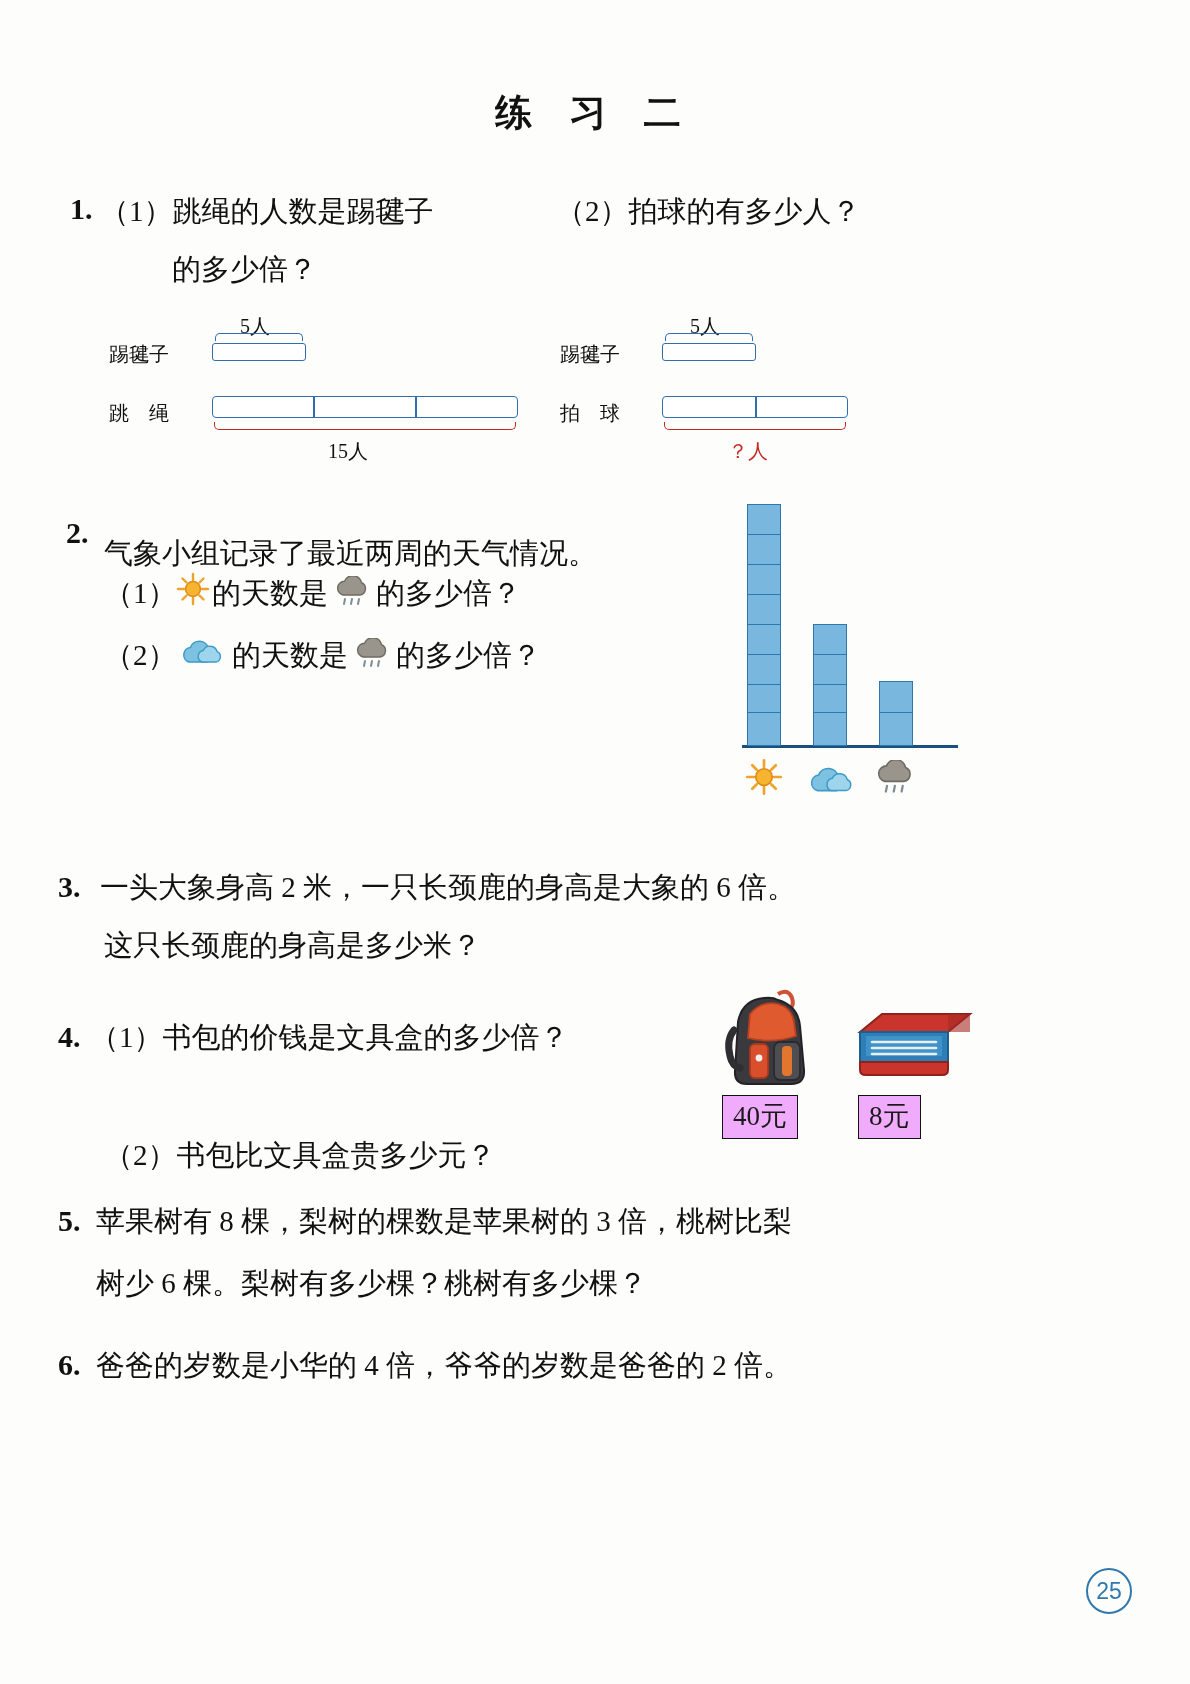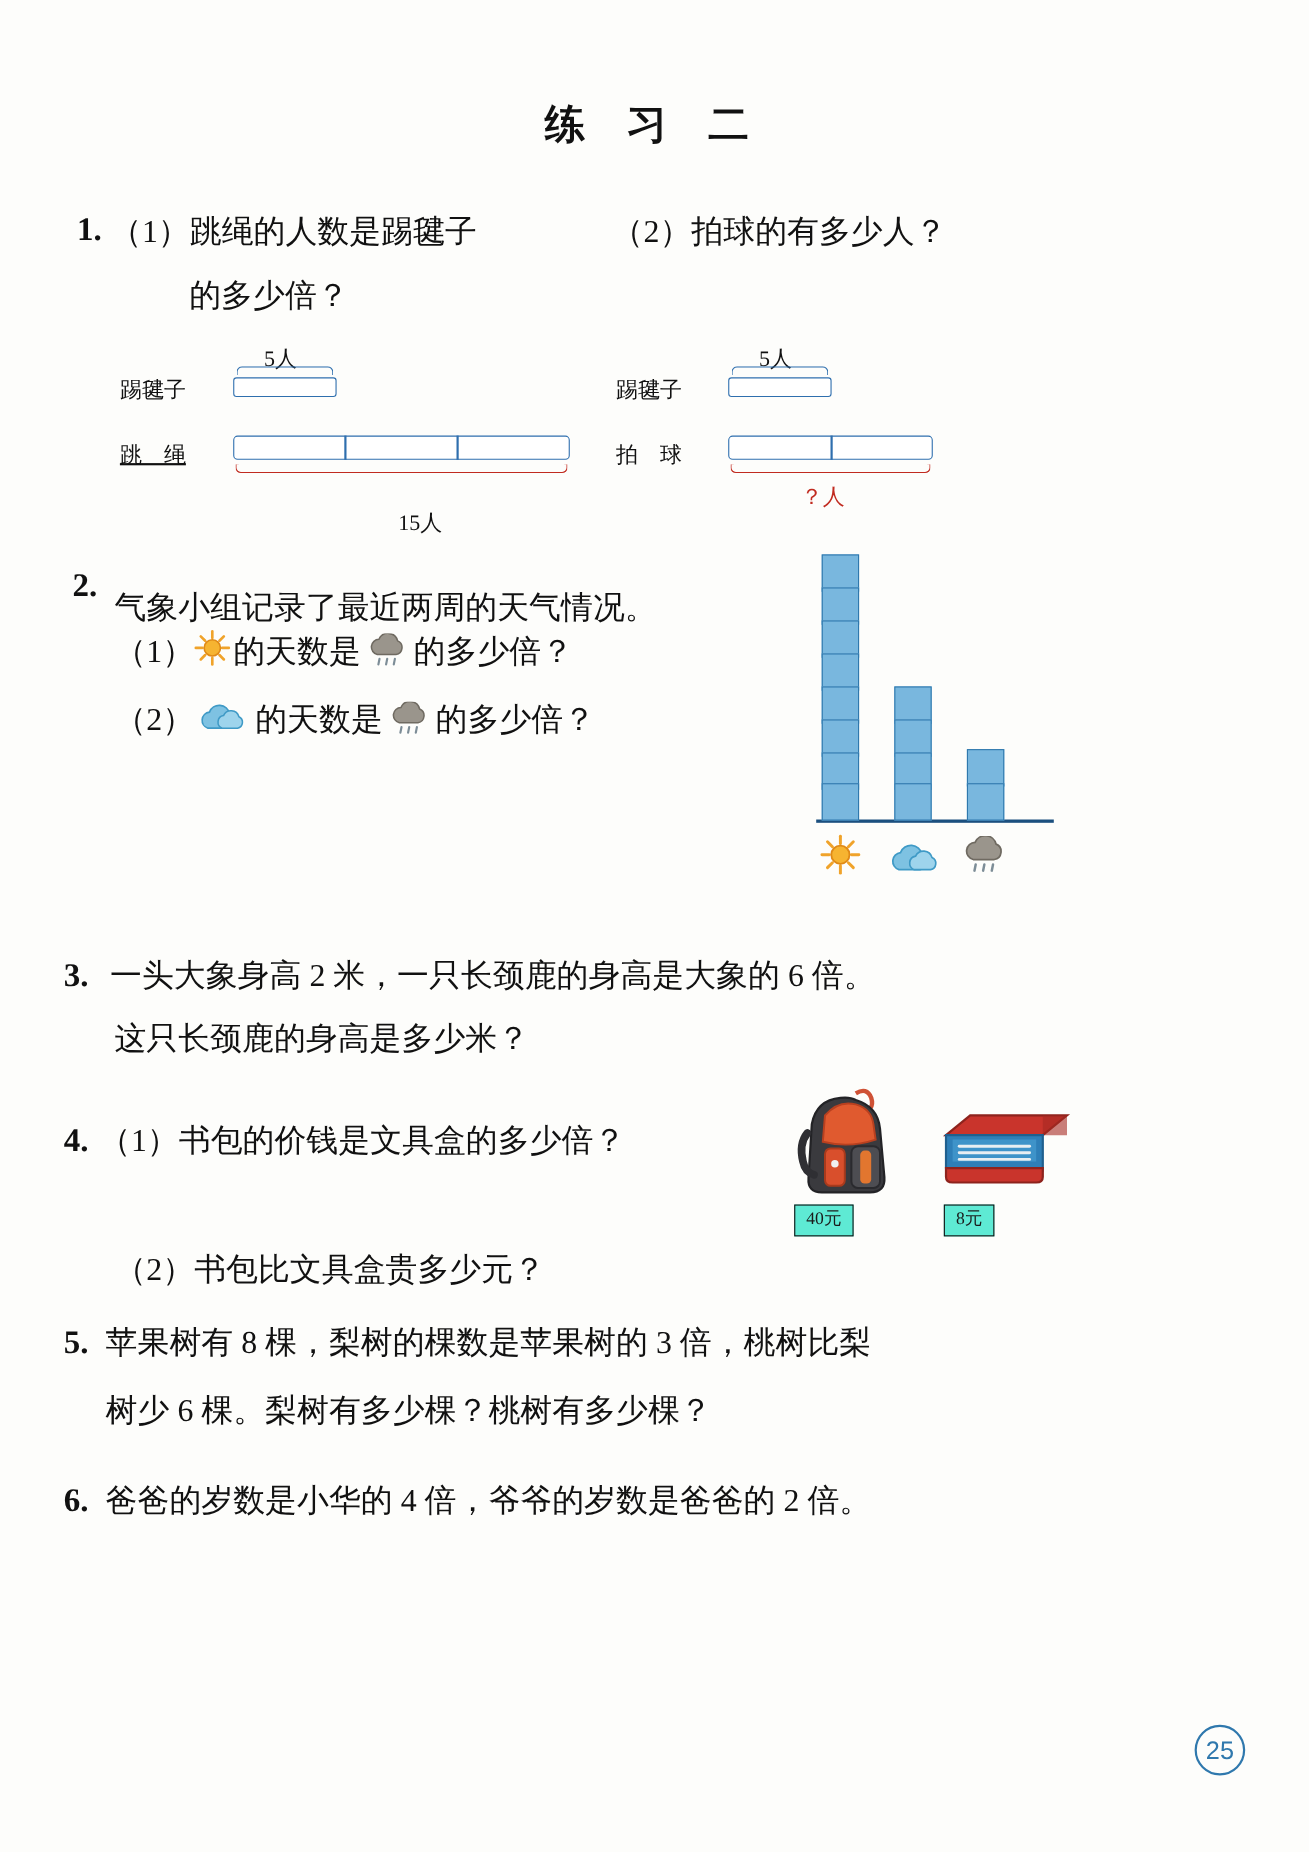--- a/index.html
+++ b/index.html
@@ -104,23 +104,23 @@
     box-sizing: border-box;
   }
 
   
   .wicon { position: absolute; }
 
   
   .pricetag {
     position: absolute;
     border: 1.6px solid #111;
-    font-size: 16px;
+    font-size: 27px;
     padding: 2px 10px 4px 10px;
-    background: #5eead4;
+    background: #f0abfc;
     white-space: nowrap;
   }
 
   
   .pagenum {
     position: absolute;
     right: 58px;
     bottom: 70px;
     width: 42px;
     height: 42px;
@@ -145,26 +145,26 @@
   <div class="line" style="top:190px; left:100px;">（1）跳绳的人数是踢毽子</div>
   <div class="line" style="top:248px; left:172px;">的多少倍？</div>
   <div class="line" style="top:190px; left:556px;">（2）拍球的有多少人？</div>
 
   <div class="diagram">
     <div class="lbl" style="top:341px; left:109px;">踢毽子</div>
     <div class="lbl" style="top:313px; left:240px;">5人</div>
     <div class="brace" style="top:333px; left:215px; width:88px;"></div>
     <div class="bar" style="top:343px; left:212px; width:94px; height:18px;"></div>
 
-    <div class="lbl" style="top:400px; left:109px;text-decoration:underline;">跳　绳</div>
+    <div class="lbl" style="top:400px; left:109px;">跳　绳</div>
     <div class="bar wide" style="top:396px; left:212px; width:306px; height:22px;"></div>
     <div class="tick" style="top:396px; left:313px; height:22px;"></div>
     <div class="tick" style="top:396px; left:415px; height:22px;"></div>
     <div class="brace red" style="top:422px; left:214px; width:302px;"></div>
-    <div class="lbl" style="top:462px; left:328px;margin-left:34px;">15人</div>
+    <div class="lbl" style="top:438px; left:328px;">15人</div>
   </div>
 
   <div class="diagram">
     <div class="lbl" style="top:341px; left:560px;">踢毽子</div>
     <div class="lbl" style="top:313px; left:690px;">5人</div>
     <div class="brace" style="top:333px; left:665px; width:88px;"></div>
     <div class="bar" style="top:343px; left:662px; width:94px; height:18px;"></div>
 
     <div class="lbl" style="top:400px; left:560px;">拍　球</div>
     <div class="bar wide" style="top:396px; left:662px; width:186px; height:22px;"></div>

